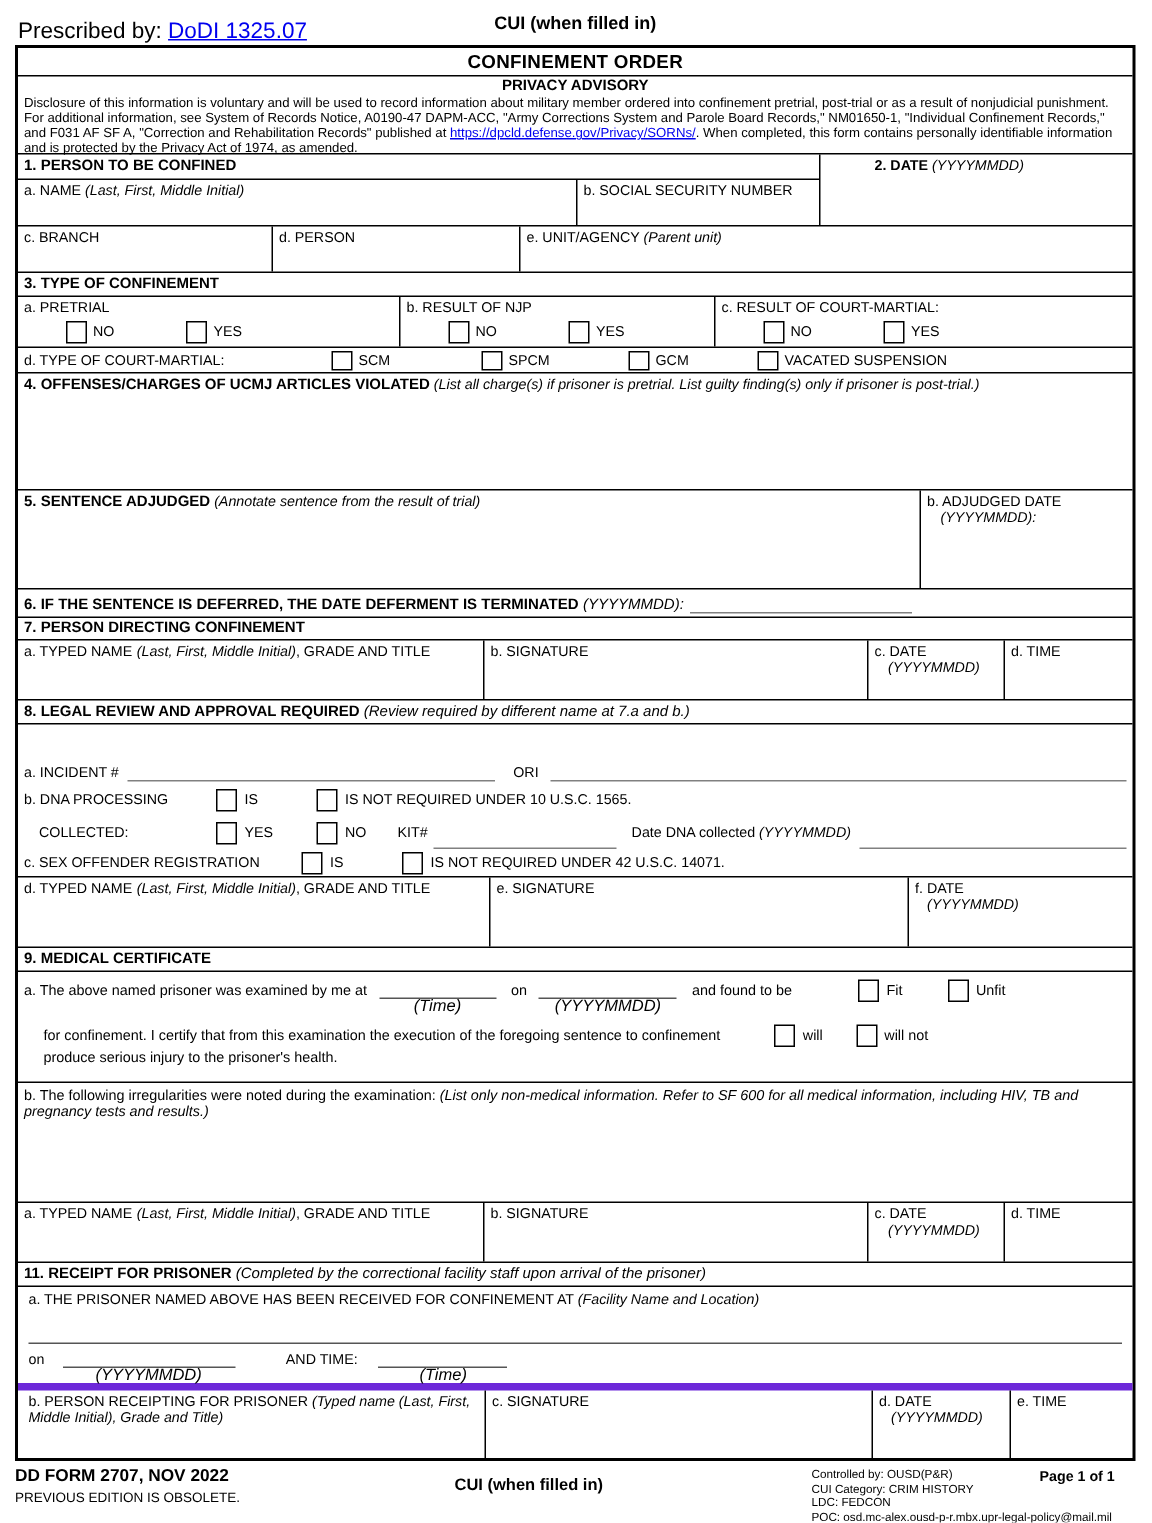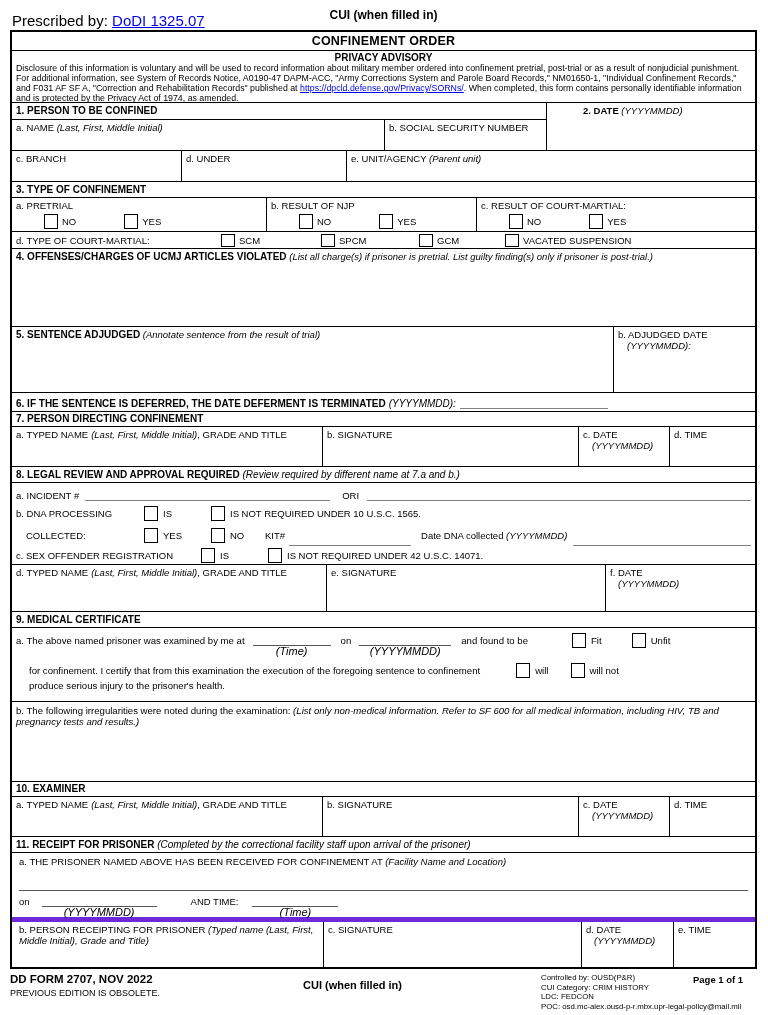--- a/index.html
+++ b/index.html
@@ -99,21 +99,21 @@
       <div class="cell last" style="flex:1;">
         <span class="bold">2. DATE</span>
         <span class="hint">(YYYYMMDD)</span>
       </div>
     </div>
     <div class="row h31">
       <div class="cell" style="width:170px;">
         <span>c. BRANCH</span>
       </div>
       <div class="cell" style="width:165px;">
-        <span>d. UNDER</span>
+        <span>d. PERSON</span>
       </div>
       <div class="cell last" style="flex:1;">
         <span>e. UNIT/AGENCY</span>
         <span class="hint">(Parent unit)</span>
       </div>
     </div>
 
     <div class="row h16">
       <div class="sec-h">3. TYPE OF CONFINEMENT</div>
     </div>
@@ -198,21 +198,21 @@
         <span>d. TIME</span>
       </div>
     </div>
 
     <div class="row h16">
       <div class="sec-h">
         <span>8. LEGAL REVIEW AND APPROVAL REQUIRED</span>
         <span class="hint">(Review required by different name at 7.a and b.)</span>
       </div>
     </div>
-    <div class="row" style="height:20px; align-items:flex-end; padding:2px 4px; border-bottom:none;">
+    <div class="row" style="height:20px; align-items:flex-end; padding:2px 4px; border-bottom:none;margin-top:20px;">
       <span>a. INCIDENT #</span>
       <span class="fill" style="width:245px; margin-left:6px;"></span>
       <span style="margin-left:12px;">ORI</span>
       <span class="fill" style="flex:1; margin-left:8px;"></span>
     </div>
     <div class="row" style="height:21px; align-items:center; padding:0 4px; border-bottom:none;">
       <span style="width:128px;">b. DNA PROCESSING</span>
       <span class="cb"></span>
       <span style="margin-left:5px; width:48px;">IS</span>
       <span class="cb"></span>
@@ -287,23 +287,20 @@
       </div>
       <div class="s9line" style="margin-top:2px; padding-left:17px;">
         <span class="s9txt">produce serious injury to the prisoner's health.</span>
       </div>
     </div>
     <div style="border-bottom:1px solid #000; height:80px; padding:3px 4px;">
       <span class="s9txt">b. The following irregularities were noted during the examination:</span>
       <span class="s9txt hint">(List only non-medical information. Refer to SF 600 for all medical information, including HIV, TB and pregnancy tests and results.)</span>
     </div>
 
-    <div class="row h15">
-      <div class="sec-h" style="padding-top:1px;">10. EXAMINER</div>
-    </div>
     <div class="row h40">
       <div class="cell" style="width:311px;">
         <span>a. TYPED NAME</span><span class="hint" style="margin-left:3px;">(Last, First, Middle Initial)</span><span>, GRADE AND TITLE</span>
       </div>
       <div class="cell" style="width:256px;">
         <span>b. SIGNATURE</span>
       </div>
       <div class="cell" style="width:91px;">
         <div>c. DATE</div>
         <div class="hint" style="padding-left:9px;">(YYYYMMDD)</div>

